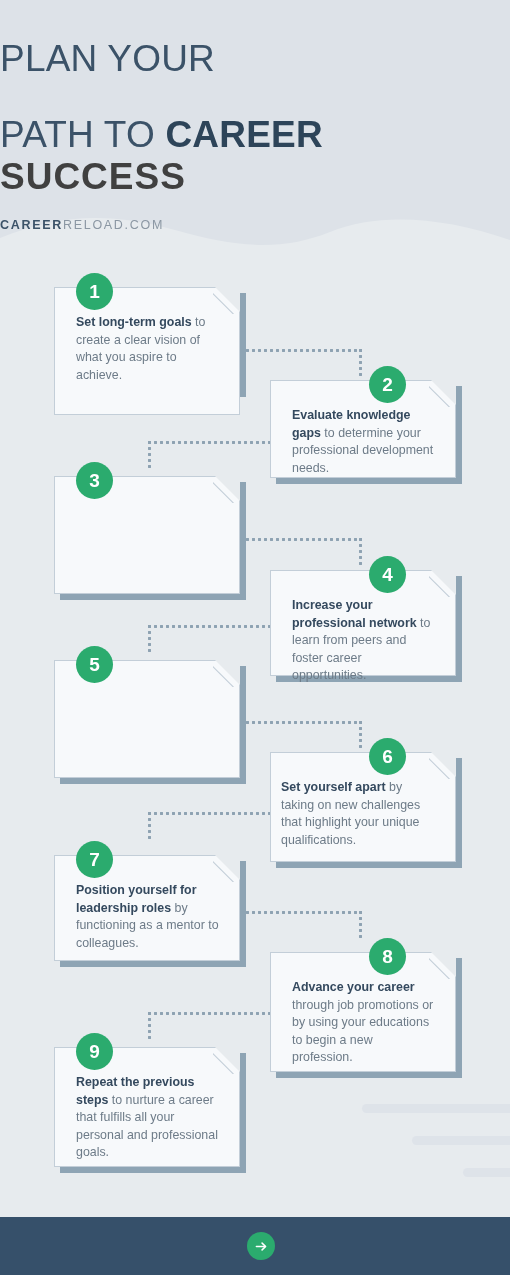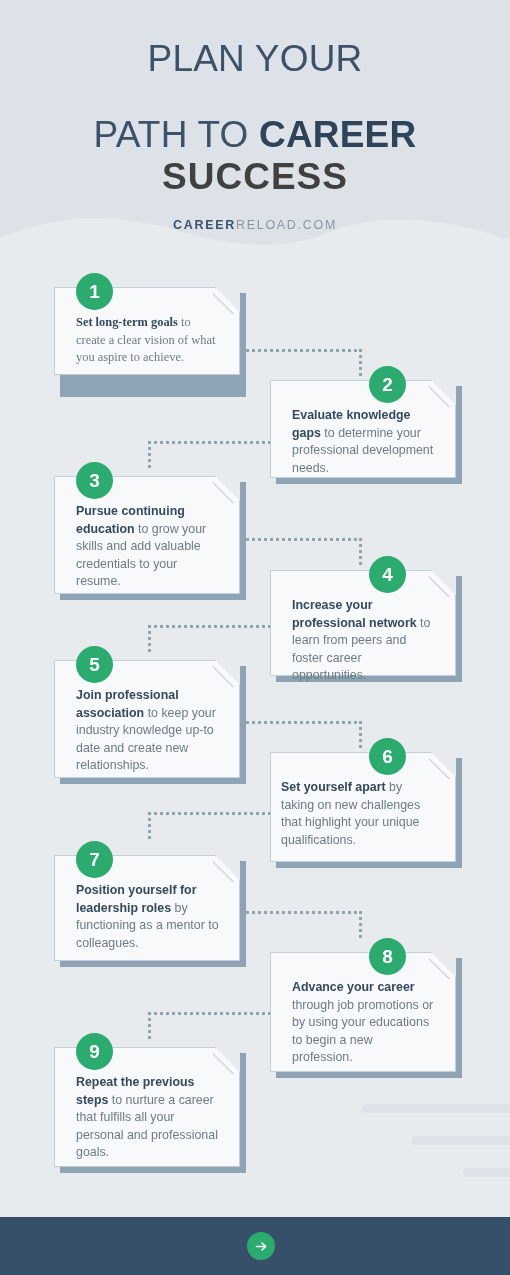--- a/index.html
+++ b/index.html
@@ -14,21 +14,21 @@
 
   
   .header-band{
     position:absolute;left:0;top:0;width:510px;height:268px;
     background:#dde2e8;
     overflow:hidden;
   }
   .wave{position:absolute;left:0;bottom:-2px;width:510px;height:62px;display:block;}
   .header-inner{
     position:absolute;left:0;top:0;width:510px;
-    text-align:center;z-index:3;
+    text-align:left;z-index:3;
   }
   .title{
     margin:0;padding-top:38px;
     font-size:37px;line-height:42px;
     letter-spacing:0.2px;
     color:#3b5268;
     font-weight:400;
   }
   .title .l2{display:block;margin-top:34px;}
   .title .l3{display:block;}
@@ -165,21 +165,21 @@
   <div class="conn v" style="left:148px;top:812px;height:30px;"></div>
 
   <div class="conn h" style="left:240px;top:911px;width:122px;"></div>
   <div class="conn v" style="left:359px;top:911px;height:30px;"></div>
 
   <div class="conn h" style="left:148px;top:1012px;width:122px;"></div>
   <div class="conn v" style="left:148px;top:1012px;height:30px;"></div>
 
   <div class="card-wrap" style="left:54px;top:287px;width:186px;height:104px;">
     <div class="shadow"></div>
-    <div class="card" style="height:88px;font-family:Liberation Serif, serif;">
+    <div class="card" style="height:128px;">
       <div class="fold"></div>
       <div class="fold-edge">
           <i></i>
         </div>
       <p><b>Set long-term goals</b><span> to create a clear vision of what you aspire to achieve.</span></p>
     </div>
     <div class="badge" style="left:22px;top:-14px;">1</div>
   </div>
 
   <div class="card-wrap" style="left:270px;top:380px;width:186px;height:98px;">
@@ -194,21 +194,20 @@
     <div class="badge" style="left:99px;top:-14px;">2</div>
   </div>
 
   <div class="card-wrap" style="left:54px;top:476px;width:186px;height:118px;">
     <div class="shadow"></div>
     <div class="card" style="height:118px;">
       <div class="fold"></div>
       <div class="fold-edge">
           <i></i>
         </div>
-      <p><b>Pursue continuing education</b><span> to grow your skills and add valuable credentials to your resume.</span></p>
     </div>
     <div class="badge" style="left:22px;top:-14px;">3</div>
   </div>
 
   <div class="card-wrap" style="left:270px;top:570px;width:186px;height:106px;">
     <div class="shadow"></div>
     <div class="card" style="height:106px;">
       <div class="fold"></div>
       <div class="fold-edge">
           <i></i>
@@ -218,21 +217,20 @@
     <div class="badge" style="left:99px;top:-14px;">4</div>
   </div>
 
   <div class="card-wrap" style="left:54px;top:660px;width:186px;height:118px;">
     <div class="shadow"></div>
     <div class="card" style="height:118px;">
       <div class="fold"></div>
       <div class="fold-edge">
           <i></i>
         </div>
-      <p><b>Join professional association</b><span> to keep your industry knowledge up-to date and create new relationships.</span></p>
     </div>
     <div class="badge" style="left:22px;top:-14px;">5</div>
   </div>
 
   <div class="card-wrap" style="left:270px;top:752px;width:186px;height:110px;">
     <div class="shadow"></div>
     <div class="card" style="height:110px;padding-left:10px;">
       <div class="fold"></div>
       <div class="fold-edge">
           <i></i>

